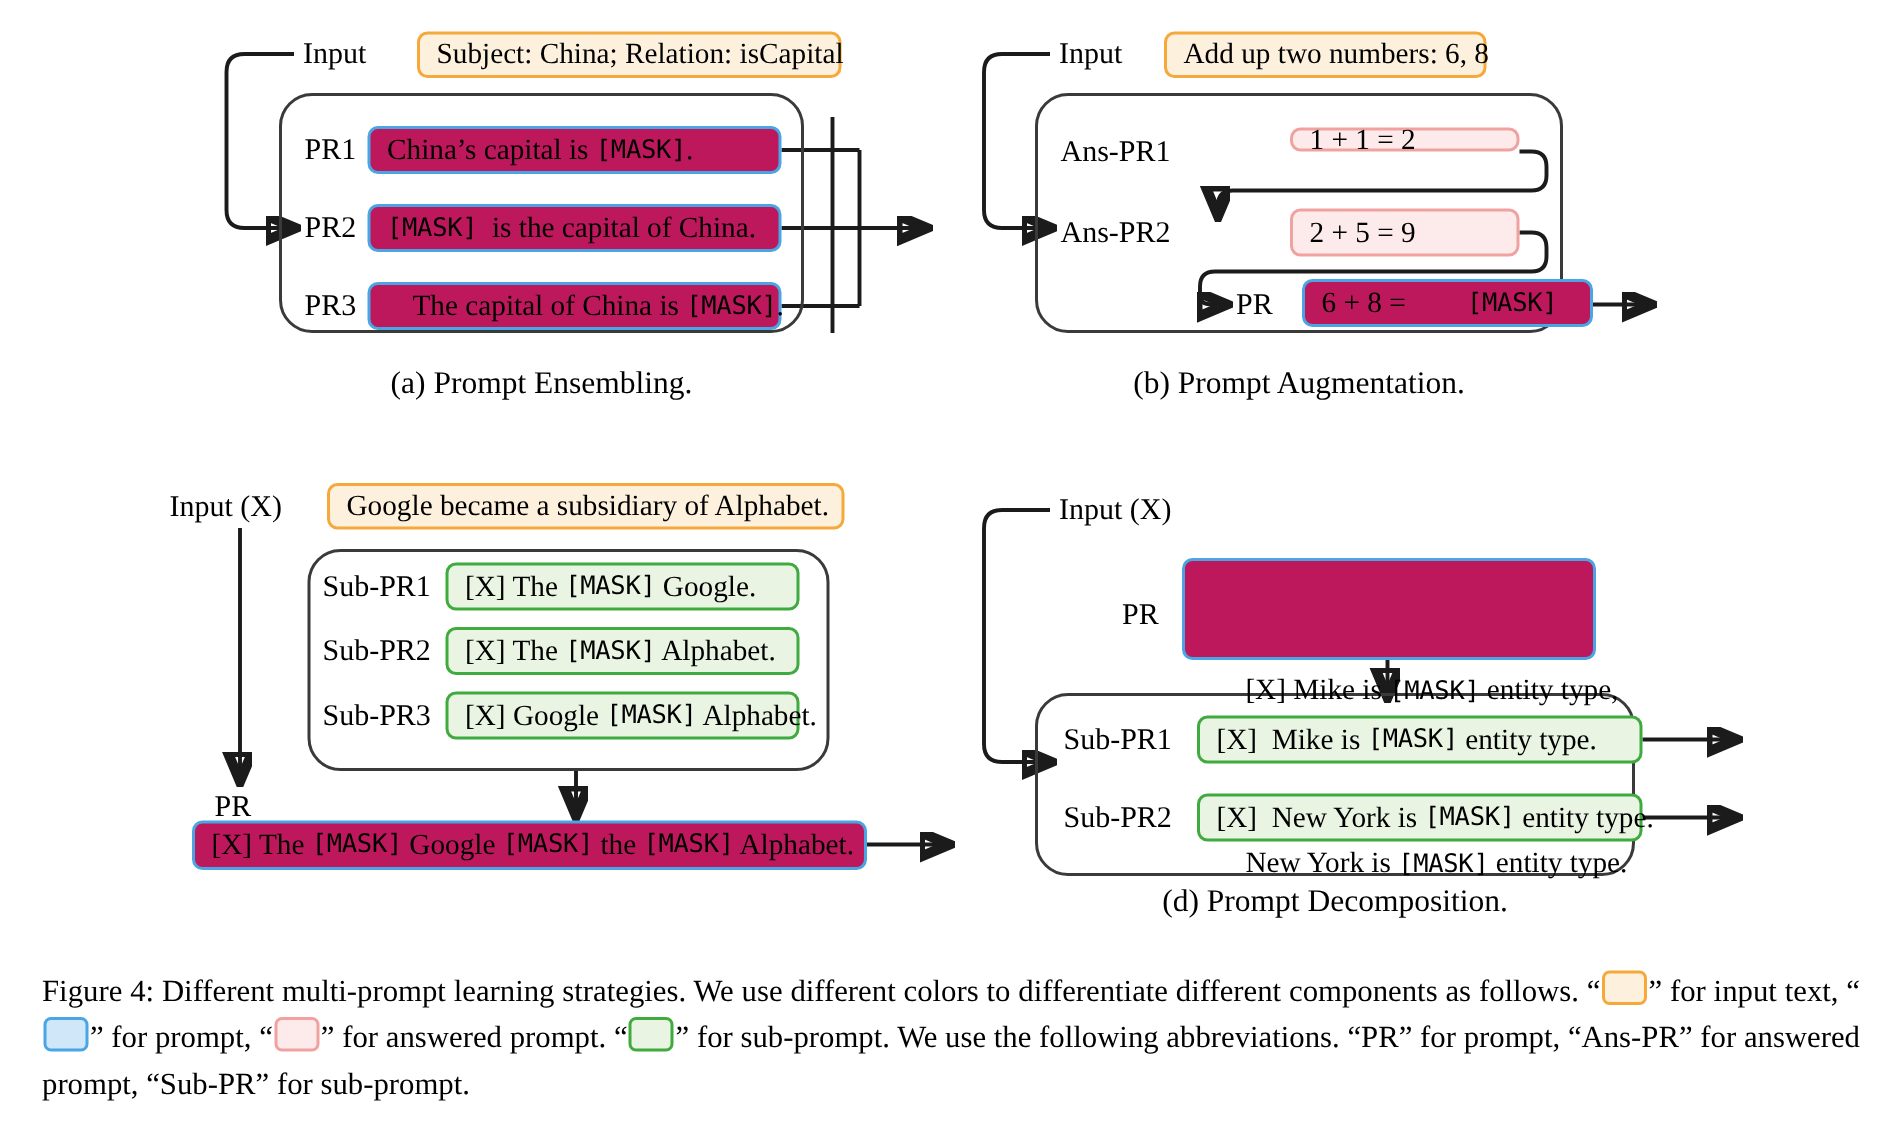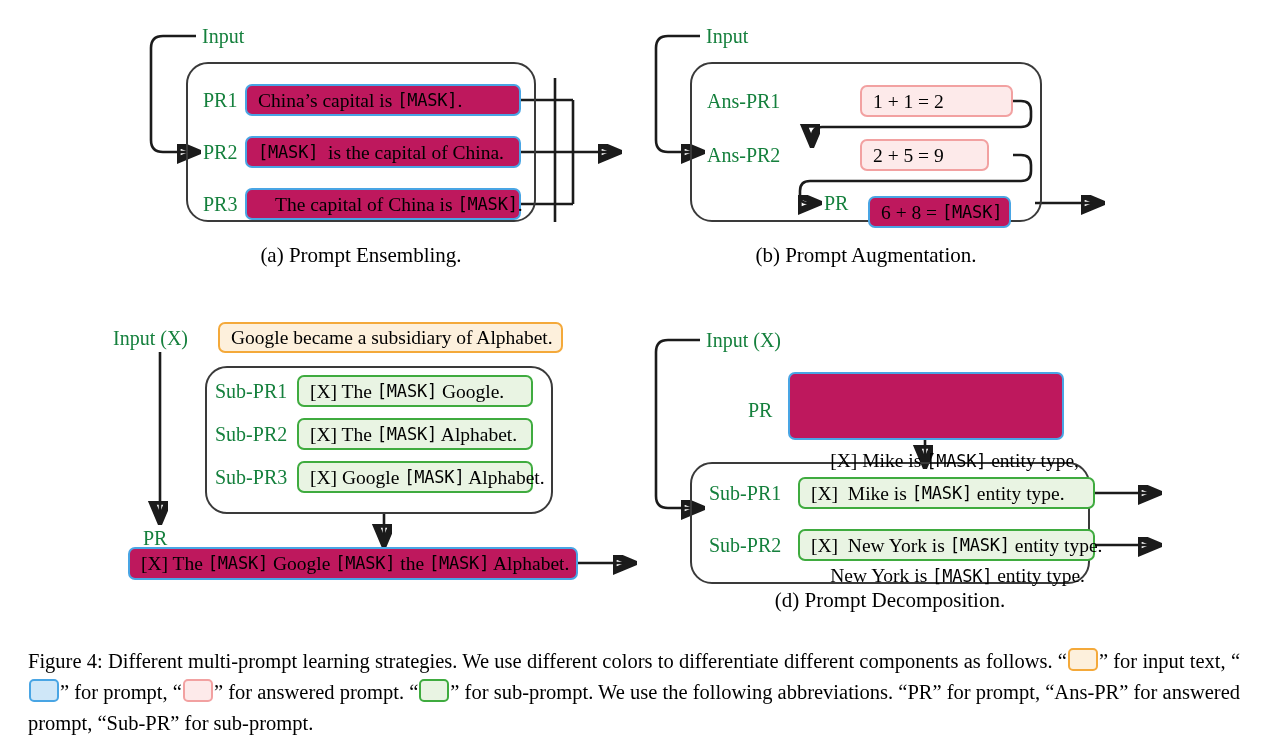--- a/index.html
+++ b/index.html
@@ -24,21 +24,21 @@
     border-radius: 22px;
     background: transparent;
   }
 
   
   .lbl {
     font-family: "Liberation Serif", "DejaVu Serif", serif;
     font-size: 20px;
     line-height: 1;
     white-space: nowrap;
-    color: #15803d;
+    color: #000000;
   }
 
   
   .tbox {
     border-radius: 7px;
     display: flex;
     align-items: center;
     font-size: 19.5px;
     line-height: 1.18;
     white-space: pre;
@@ -127,20 +127,23 @@
 
     <line x1="925" y1="440" x2="925" y2="464" marker-end="url(#ah)"></line>
 
     <line x1="1095" y1="493" x2="1157" y2="493" marker-end="url(#ah)"></line>
     <line x1="1095" y1="545" x2="1157" y2="545" marker-end="url(#ah)"></line>
   </svg>
 
   <div class="abs group-box" style="left:186px; top:62px; width:350px; height:160px;"></div>
 
   <div class="abs lbl" style="left:202px; top:26px;">Input</div>
+  <div class="abs tbox box-input" style="left:278px; top:21px; width:283px; height:31px;">
+    <span>Subject: China; Relation: isCapital</span>
+  </div>
 
   <div class="abs lbl" style="left:203px; top:90px;text-align:right;">PR1</div>
   <div class="abs tbox box-prompt" style="left:245px; top:84px; width:276px; height:32px;">
     <span>China’s capital is </span><span class="mono">[MASK]</span><span>.</span>
   </div>
 
   <div class="abs lbl" style="left:203px; top:142px;">PR2</div>
   <div class="abs tbox box-prompt" style="left:245px; top:136px; width:276px; height:32px;">
     <span></span><span class="mono">[MASK]</span><span>  is the capital of China.</span>
   </div>
@@ -148,33 +151,36 @@
   <div class="abs lbl" style="left:203px; top:194px;">PR3</div>
   <div class="abs tbox box-prompt" style="left:245px; top:188px; width:276px; height:32px;padding-left:28px;">
     <span>The capital of China is </span><span class="mono">[MASK]</span><span>.</span>
   </div>
 
   <div class="abs subcap" style="left:186px; top:243px; width:350px;">(a) Prompt Ensembling.</div>
 
   <div class="abs group-box" style="left:690px; top:62px; width:352px; height:160px;"></div>
 
   <div class="abs lbl" style="left:706px; top:26px;">Input</div>
+  <div class="abs tbox box-input" style="left:776px; top:21px; width:215px; height:31px;">
+    <span>Add up two numbers: 6, 8</span>
+  </div>
 
   <div class="abs lbl" style="left:707px; top:91px;">Ans-PR1</div>
-  <div class="abs tbox box-ans" style="left:860px; top:85px; width:153px; height:32px;">
+  <div class="abs tbox box-ans" style="left:860px; top:85px; width:153px; height:16px;">
     <span>1 + 1 = 2</span>
   </div>
 
   <div class="abs lbl" style="left:707px; top:145px;">Ans-PR2</div>
-  <div class="abs tbox box-ans" style="left:860px; top:139px; width:129px; height:32px;">
+  <div class="abs tbox box-ans" style="left:860px; top:139px; width:153px; height:32px;">
     <span>2 + 5 = 9</span>
   </div>
 
   <div class="abs lbl" style="left:824px; top:193px;">PR</div>
-  <div class="abs tbox box-prompt" style="left:868px; top:196px; width:143px; height:32px;">
+  <div class="abs tbox box-prompt" style="left:868px; top:186px; width:194px; height:32px;gap:36px;">
     <span>6 + 8 = </span><span class="mono">[MASK]</span>
   </div>
 
   <div class="abs subcap" style="left:690px; top:243px; width:352px;">(b) Prompt Augmentation.</div>
 
   <div class="abs group-box" style="left:205px; top:366px; width:348px; height:148px;"></div>
 
   <div class="abs lbl" style="left:113px; top:328px;">Input (X)</div>
   <div class="abs tbox box-input" style="left:218px; top:322px; width:345px; height:31px;">
     <span>Google became a subsidiary of Alphabet.</span>

